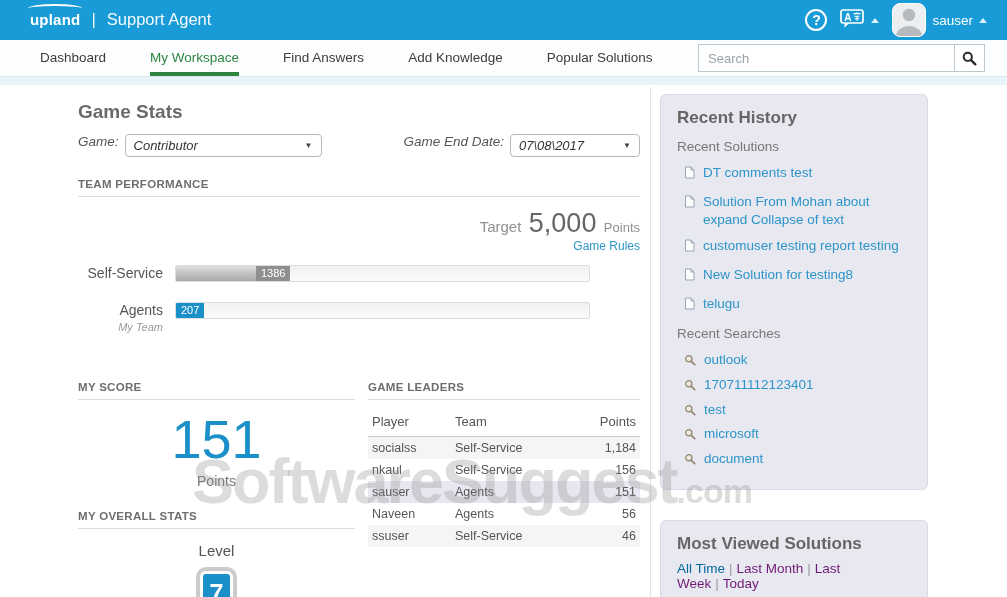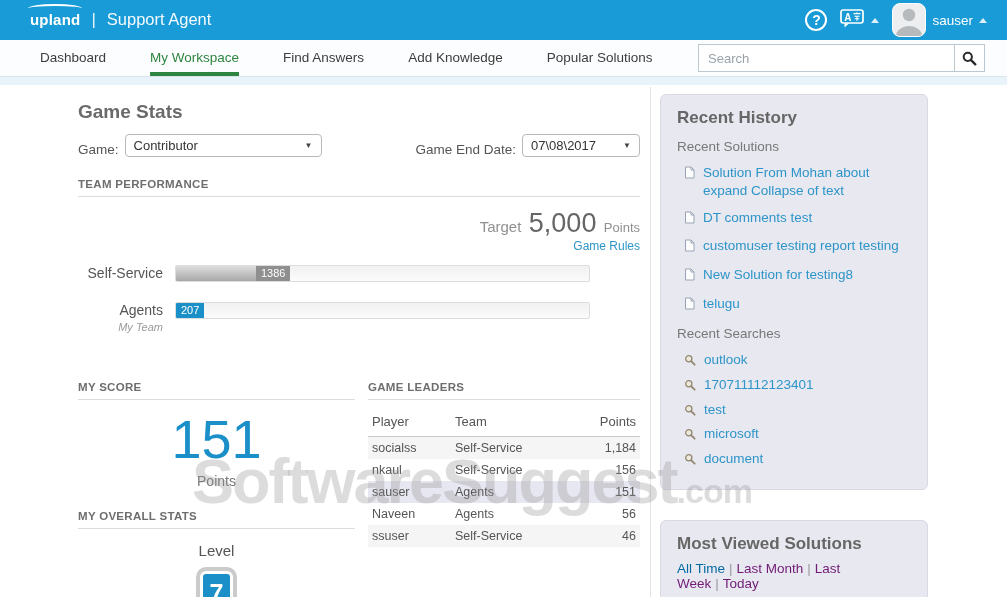--- a/index.html
+++ b/index.html
@@ -52,27 +52,27 @@
 
   
   .content { position: relative; height: 511px; }
   .vdivider { position: absolute; left: 650px; top: 2px; bottom: -40px; width: 1px; background: #e3e3e3; }
   .main-col { position: absolute; left: 78px; top: 0; width: 562px; }
   .side-col { position: absolute; left: 660px; top: 9px; width: 268px; }
 
   
   .page-title { font-size: 19px; color: #6a6a6a; font-weight: 700; margin-top: 16px; }
   .controls { display: flex; justify-content: space-between; align-items: center; margin-top: 11px; }
-  .control { display: flex; align-items: flex-end; }
+  .control { display: flex; align-items: flex-start; font-style: italic; }
   .control label { font-size: 13.5px; color: #555; margin-right: 6px; }
   .select { display: inline-flex; align-items: center; justify-content: space-between;
     border: 1px solid #b9b9b9; border-radius: 4px; background: #fff; height: 23px;
     padding: 0 8px; font-size: 13px; color: #333; cursor: pointer; }
   .select-game { width: 197px; }
-  .select-date { width: 118px; }
+  .select-date { width: 130px; }
   .sel-caret { font-size: 8px; color: #444; margin-left: 8px; }
 
   .section-head { font-size: 11.5px; font-weight: 700; color: #6e6e6e; letter-spacing: .3px;
     padding-bottom: 6px; border-bottom: 1px solid #dcdcdc; margin-top: 21px; }
 
   .target-row { text-align: right; margin-top: 12px; line-height: 1.1; }
   .t-label { font-size: 15px; color: #909090; }
   .t-value { font-size: 27px; color: #666; margin: 0 3px; }
   .t-unit { font-size: 13px; color: #909090; }
   .rules-link { display: block; text-align: right; font-size: 12px; color: #2d95c8;
@@ -303,28 +303,28 @@
   <aside class="side-col">
     <section class="panel">
       <h2>Recent History</h2>
       <h3>Recent Solutions</h3>
       <ul id="recent-solutions">
           <li>
             <span class="li-icon"><svg width="11" height="13" viewBox="0 0 11 13">
                 <path d="M1.5 1 H7 L10 4 V12 H1.5 Z" fill="#fdfdfd" stroke="#98a4b3" stroke-width="1"></path>
                 <path d="M7 1 V4 H10" fill="none" stroke="#98a4b3" stroke-width="1"></path>
               </svg></span>
+            <a>DT comments test</a>
+          </li>
+          <li>
+            <span class="li-icon"><svg width="11" height="13" viewBox="0 0 11 13">
+                <path d="M1.5 1 H7 L10 4 V12 H1.5 Z" fill="#fdfdfd" stroke="#98a4b3" stroke-width="1"></path>
+                <path d="M7 1 V4 H10" fill="none" stroke="#98a4b3" stroke-width="1"></path>
+              </svg></span>
             <a>Solution From Mohan about expand Collapse of text</a>
-          </li>
-          <li>
-            <span class="li-icon"><svg width="11" height="13" viewBox="0 0 11 13">
-                <path d="M1.5 1 H7 L10 4 V12 H1.5 Z" fill="#fdfdfd" stroke="#98a4b3" stroke-width="1"></path>
-                <path d="M7 1 V4 H10" fill="none" stroke="#98a4b3" stroke-width="1"></path>
-              </svg></span>
-            <a>DT comments test</a>
           </li>
           <li>
             <span class="li-icon"><svg width="11" height="13" viewBox="0 0 11 13">
                 <path d="M1.5 1 H7 L10 4 V12 H1.5 Z" fill="#fdfdfd" stroke="#98a4b3" stroke-width="1"></path>
                 <path d="M7 1 V4 H10" fill="none" stroke="#98a4b3" stroke-width="1"></path>
               </svg></span>
             <a>customuser testing report testing</a>
           </li>
           <li>
             <span class="li-icon"><svg width="11" height="13" viewBox="0 0 11 13">

